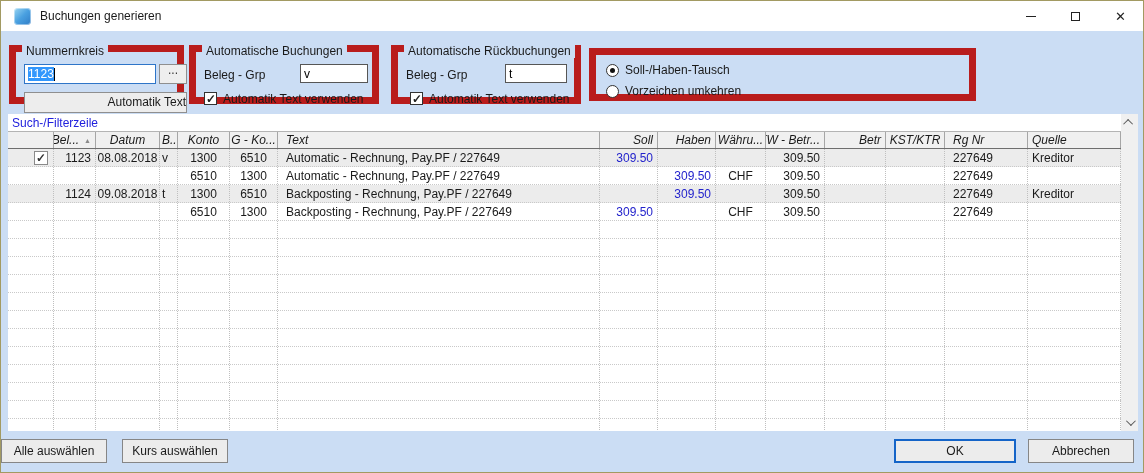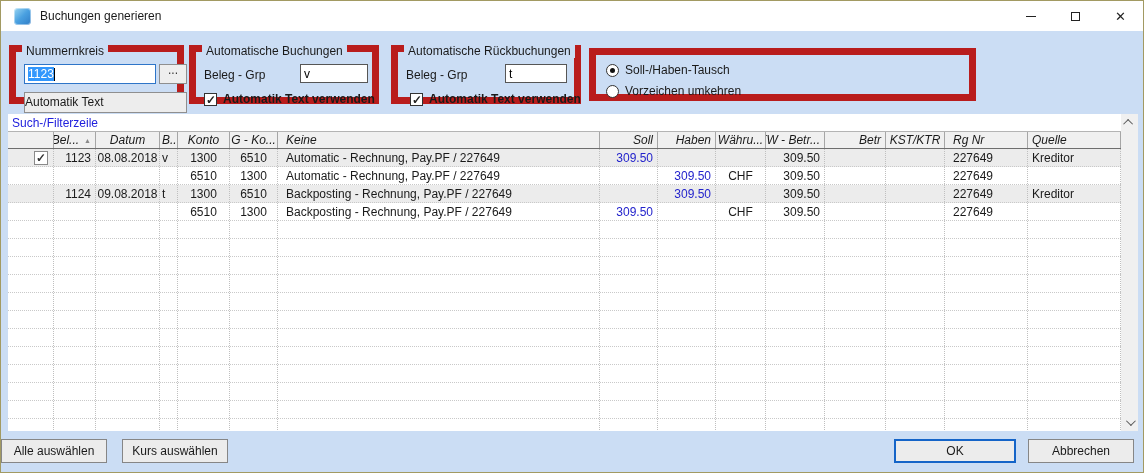--- a/index.html
+++ b/index.html
@@ -33,28 +33,28 @@
   .grp-opt { left:588px; top:17px; width:387px; height:53px; }
 
   .nk-row { position:absolute; left:8px; top:12px; display:flex; }
   .nk-input { width:132px; height:20px; border:1px solid #2e75c8; background:#fff;
               display:flex; align-items:center; padding-left:3px; }
   .sel { background:#3297fd; color:#fff; }
   .caret { width:1px; height:13px; background:#000; }
   .browse-btn { width:28px; height:20px; margin-left:3px; border:1px solid #8f8f8f; background:#eeeeee;
                 color:#333; display:flex; align-items:flex-start; justify-content:center; line-height:10px; }
   .automatik-btn { position:absolute; left:8px; top:40px; width:163px; height:21px;
-                   border:1px solid #8f8f8f; background:#ededed; text-align:left; line-height:19px; }
+                   border:1px solid #8f8f8f; background:#ededed; text-align:right; line-height:19px; }
 
   .beleg-label { position:absolute; left:8px; top:16px; white-space:nowrap; }
   .beleg-input { position:absolute; top:12px; height:19px; border:1px solid #565656; background:#fff;
                  padding-left:3px; font:inherit; }
   .grp-ab .beleg-input { left:104px; width:68px; }
   .grp-rb .beleg-input { left:107px; width:62px; }
-  .check-row { position:absolute; left:8px; top:40px; display:flex; align-items:flex-end;font-weight:bold; }
+  .check-row { position:absolute; left:8px; top:40px; display:flex; align-items:flex-start; }
   .grp-rb .check-row { left:12px; }
   .cb { width:13px; height:13px; border:1px solid #333; background:#fff; position:relative; flex:0 0 auto; }
   .cb.checked::after { content:"✓"; position:absolute; left:1px; top:-1px; font-size:12px;
                        font-weight:bold; color:#222; }
   .cb-label { margin-left:6px; white-space:nowrap; }
 
   .radio-row { position:absolute; left:10px; display:flex; align-items:center; }
   .radio-row.r1 { top:8px; } .radio-row.r2 { top:29px; }
   .radio { width:13px; height:13px; border:1px solid #333; border-radius:50%; background:#fff;
            position:relative; flex:0 0 auto; }
@@ -173,21 +173,21 @@
       <div class="filter-row">
         <span>Such-/Filterzeile</span>
       </div>
       <div class="grid-header">
           <div class="hcell c-check" style="width: 46px;"></div>
           <div class="hcell a-r c-bel" style="width: 42px;">Bel...<span class="sort-asc">▲</span></div>
           <div class="hcell a-c c-datum" style="width: 64px;">Datum</div>
           <div class="hcell c-b" style="width: 18px;">B...</div>
           <div class="hcell a-c c-konto" style="width: 52px;">Konto</div>
           <div class="hcell a-c c-gko" style="width: 48px;">G - Ko...</div>
-          <div class="hcell c-text" style="width: 322px;">Keine</div>
+          <div class="hcell c-text" style="width: 322px;">Text</div>
           <div class="hcell a-r c-soll" style="width: 58px;">Soll</div>
           <div class="hcell a-r c-haben" style="width: 58px;">Haben</div>
           <div class="hcell a-c c-waehrung" style="width: 50px;">Währu...</div>
           <div class="hcell a-r c-fw" style="width: 59px;">FW - Betr...</div>
           <div class="hcell a-r c-kurs" style="width: 61px;">Betr</div>
           <div class="hcell a-c c-kst" style="width: 59px;">KST/KTR</div>
           <div class="hcell c-rgnr" style="width: 83px;">Rg Nr</div>
           <div class="hcell c-quelle" style="flex: 1 1 auto;">Quelle</div>
         </div>
       <div class="grid-body">

